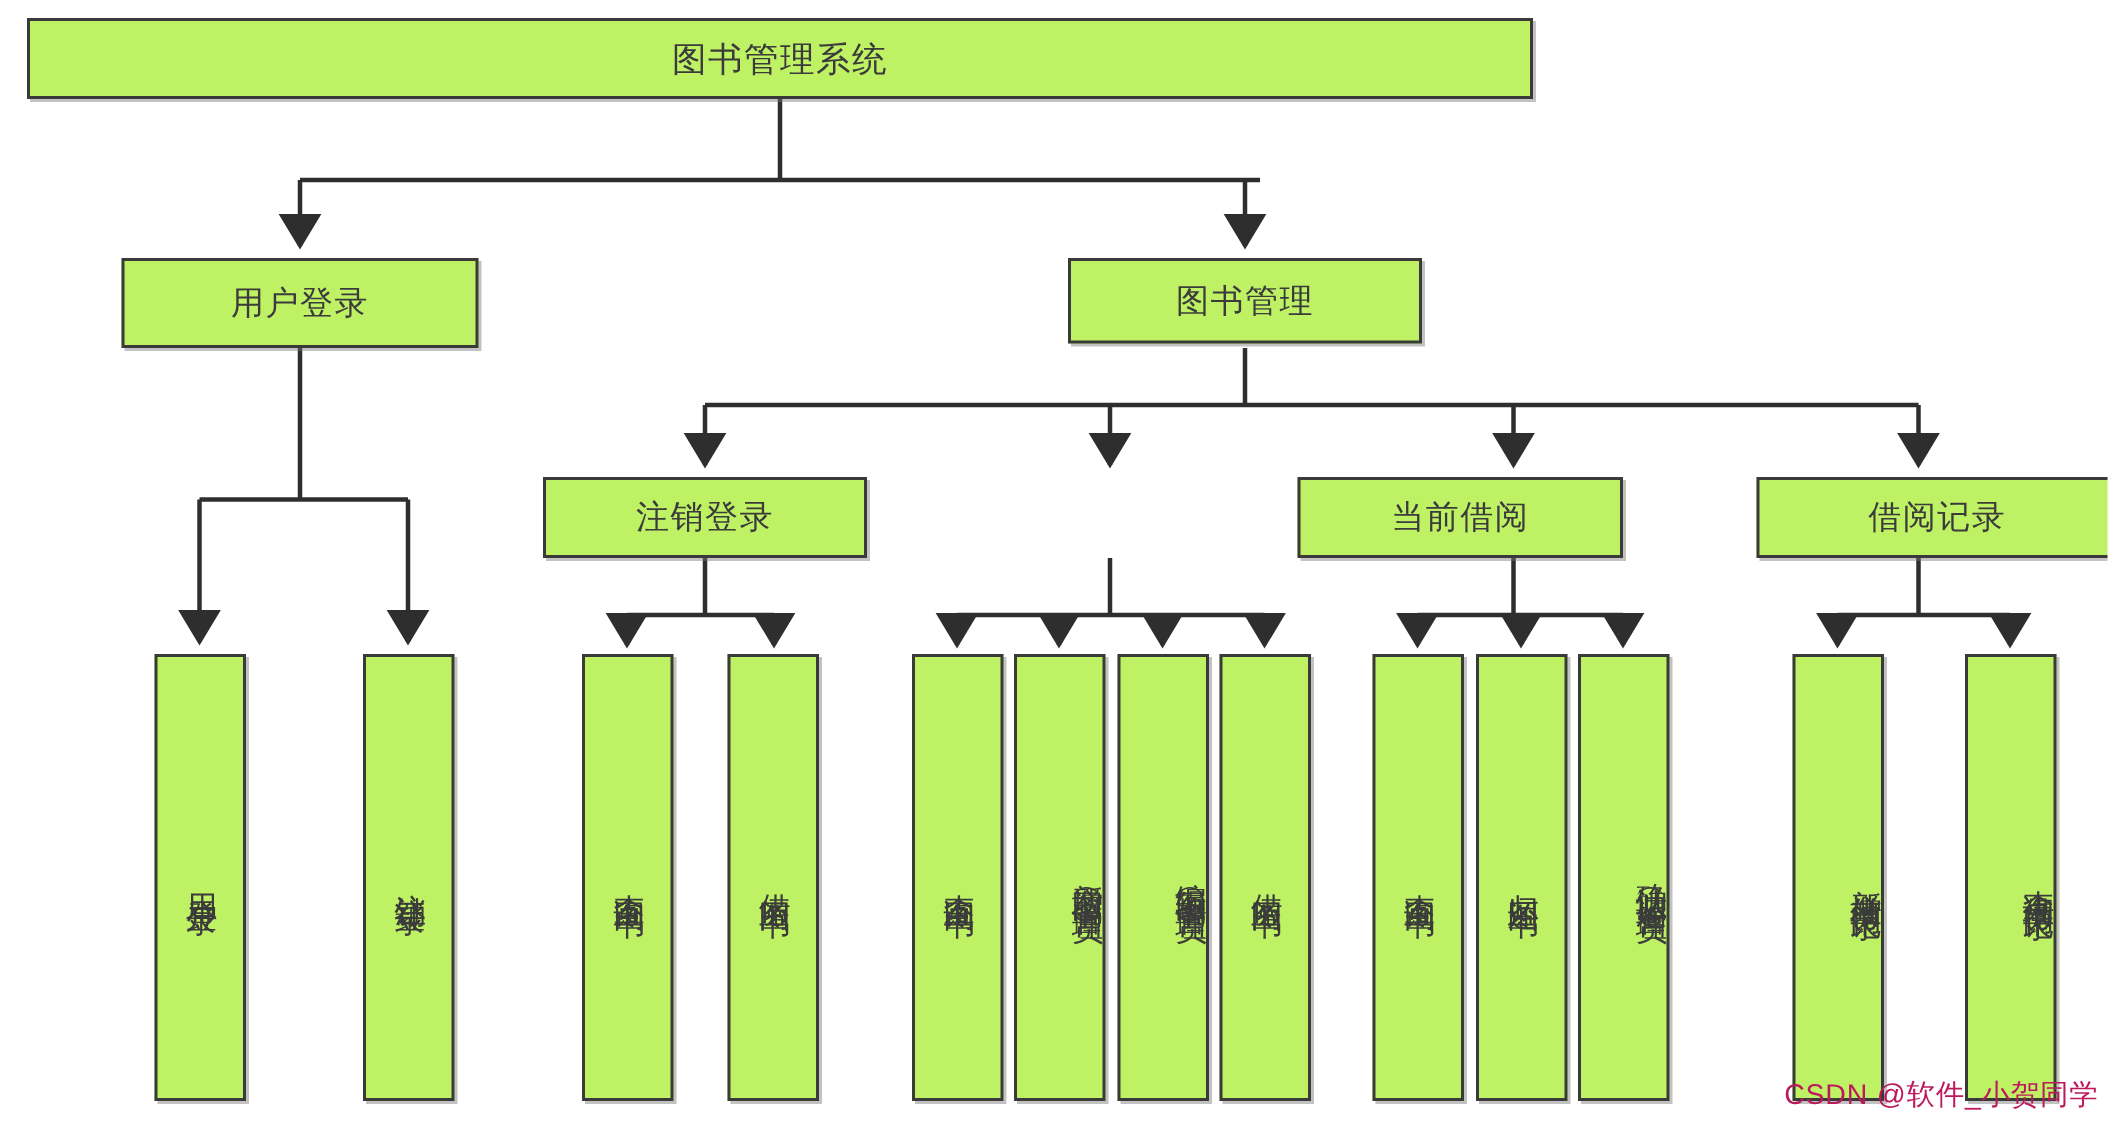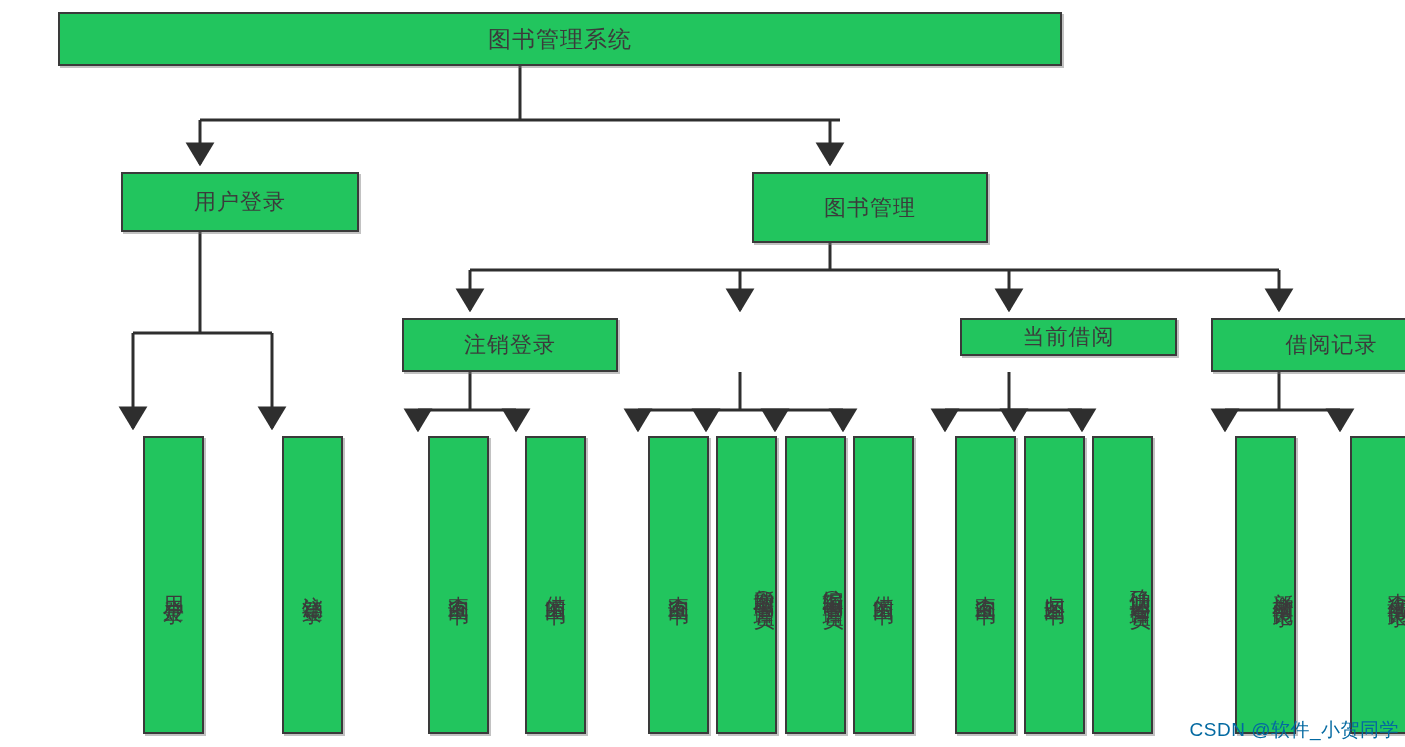--- a/index.html
+++ b/index.html
@@ -10,26 +10,25 @@
     font-family:"Liberation Sans","DejaVu Sans",sans-serif;
     overflow:hidden;
     position:relative;
   }
   #canvas{position:absolute;left:0;top:0;width:1405px;height:747px;}
   svg.wires{position:absolute;left:0;top:0;width:1405px;height:747px;pointer-events:none;}
 
   .node{
     position:absolute;
     box-sizing:border-box;
-    background:#22c55e;
+    background:#bef264;
     border:2px solid #3a3a3a;
     box-shadow:2px 2px 0 rgba(120,120,120,.45);
     display:flex;align-items:center;justify-content:center;
     color:#3b3b3b;
-    margin-left:40px;
   }
   .node.horiz{
     font-size:22px;
     letter-spacing:1px;
     white-space:nowrap;
   }
   .node.root{font-size:23px;}
   .node.vert{
     font-size:21px;
     writing-mode:vertical-rl;
@@ -40,21 +39,21 @@
     padding-bottom:6px;
     align-items:flex-start;
     justify-content:center;
   }
   .node.vert.tall{align-items:center;}
 
   .watermark{
     position:absolute;
     right:6px;bottom:4px;
     font-size:19px;
-    color:#0369a1;
+    color:#be185d;
     letter-spacing:.5px;
     white-space:nowrap;
     font-family:"Liberation Sans","DejaVu Sans",sans-serif;
   }
 </style>
 </head>
 <body>
 
 <div id="canvas">
 
@@ -104,24 +103,24 @@
       <path d="M1279,372 L1279,410"></path>
       <path d="M1225,410 L1340,410"></path>
       <path d="M1225,410 L1225,430" marker-end="url(#arrow)"></path>
       <path d="M1340,410 L1340,430" marker-end="url(#arrow)"></path>
     </g>
   </svg>
 
   <div class="node horiz root" id="n-root" style="left: 18px; top: 12px; width: 1004px; height: 54px;">图书管理系统</div>
 
   <div class="node horiz" id="n-user-login" style="left: 81px; top: 172px; width: 238px; height: 60px;">用户登录</div>
-  <div class="node horiz" id="n-book-manage" style="left: 712px; top: 172px; width: 236px; height: 71px;">图书管理</div>
+  <div class="node horiz" id="n-book-manage" style="left: 712px; top: 172px; width: 236px; height: 57px;">图书管理</div>
 
   <div class="node horiz" id="n-new-book-rec" style="left: 362px; top: 318px; width: 216px; height: 54px;">注销登录</div>
-  <div class="node horiz" id="n-current-borrow" style="left: 920px; top: 318px; width: 217px; height: 38px; font-family: Liberation Mono, monospace;">当前借阅</div>
+  <div class="node horiz" id="n-current-borrow" style="left: 865px; top: 318px; width: 217px; height: 54px; font-family: Liberation Mono, monospace;">当前借阅</div>
   <div class="node horiz" id="n-borrow-record" style="left: 1171px; top: 318px; width: 241px; height: 54px;">借阅记录</div>
 
   <div class="node vert tall" id="l0" style="left: 103px; top: 436px; width: 61px; height: 298px;">用户登录</div>
   <div class="node vert tall" id="l1" style="left: 242px; top: 436px; width: 61px; height: 298px;">注销登录</div>
   <div class="node vert tall" id="l2" style="left: 388px; top: 436px; width: 61px; height: 298px;">查询图书</div>
   <div class="node vert tall" id="l3" style="left: 485px; top: 436px; width: 61px; height: 298px;">借阅图书</div>
   <div class="node vert tall" id="l4" style="left: 608px; top: 436px; width: 61px; height: 298px;">查询图书</div>
   <div class="node vert" id="l5" style="left: 676px; top: 436px; width: 61px; height: 298px;">新增图书（管理员）</div>
   <div class="node vert" id="l6" style="left: 745px; top: 436px; width: 61px; height: 298px;">编辑图书（管理员）</div>
   <div class="node vert tall" id="l7" style="left: 813px; top: 436px; width: 61px; height: 298px;">借阅图书</div>

